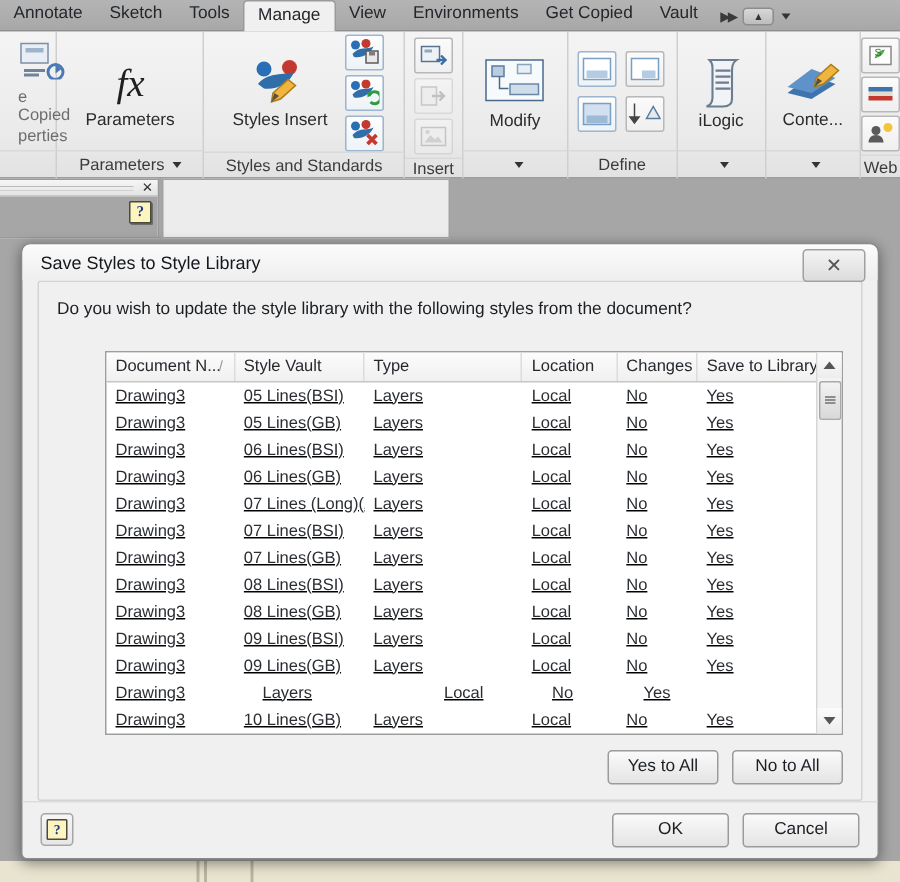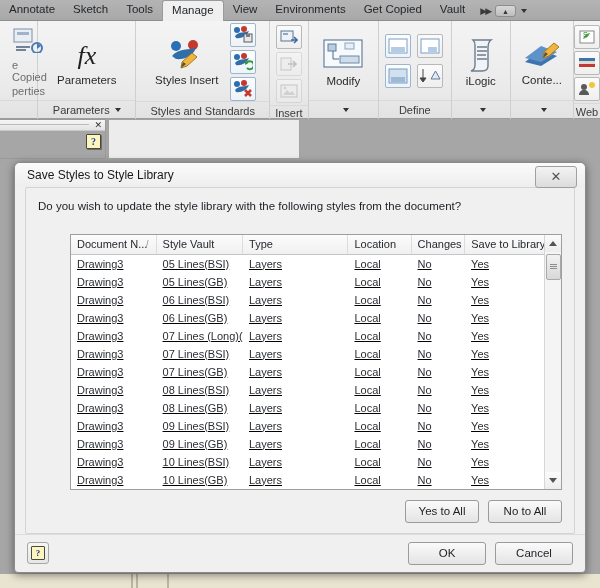--- a/index.html
+++ b/index.html
@@ -574,21 +574,20 @@
               <div class="trow">
                 <div class="td c0">Drawing3</div>
                 <div class="td c1">09 Lines(GB)</div>
                 <div class="td c2">Layers</div>
                 <div class="td c3">Local</div>
                 <div class="td c4">No</div>
                 <div class="td c5">Yes</div>
               </div>
               <div class="trow">
                 <div class="td c0">Drawing3</div>
-                <div class="td c1">10 Lines(BSI)</div>
                 <div class="td c2">Layers</div>
                 <div class="td c3">Local</div>
                 <div class="td c4">No</div>
                 <div class="td c5">Yes</div>
               </div>
               <div class="trow">
                 <div class="td c0">Drawing3</div>
                 <div class="td c1">10 Lines(GB)</div>
                 <div class="td c2">Layers</div>
                 <div class="td c3">Local</div>

